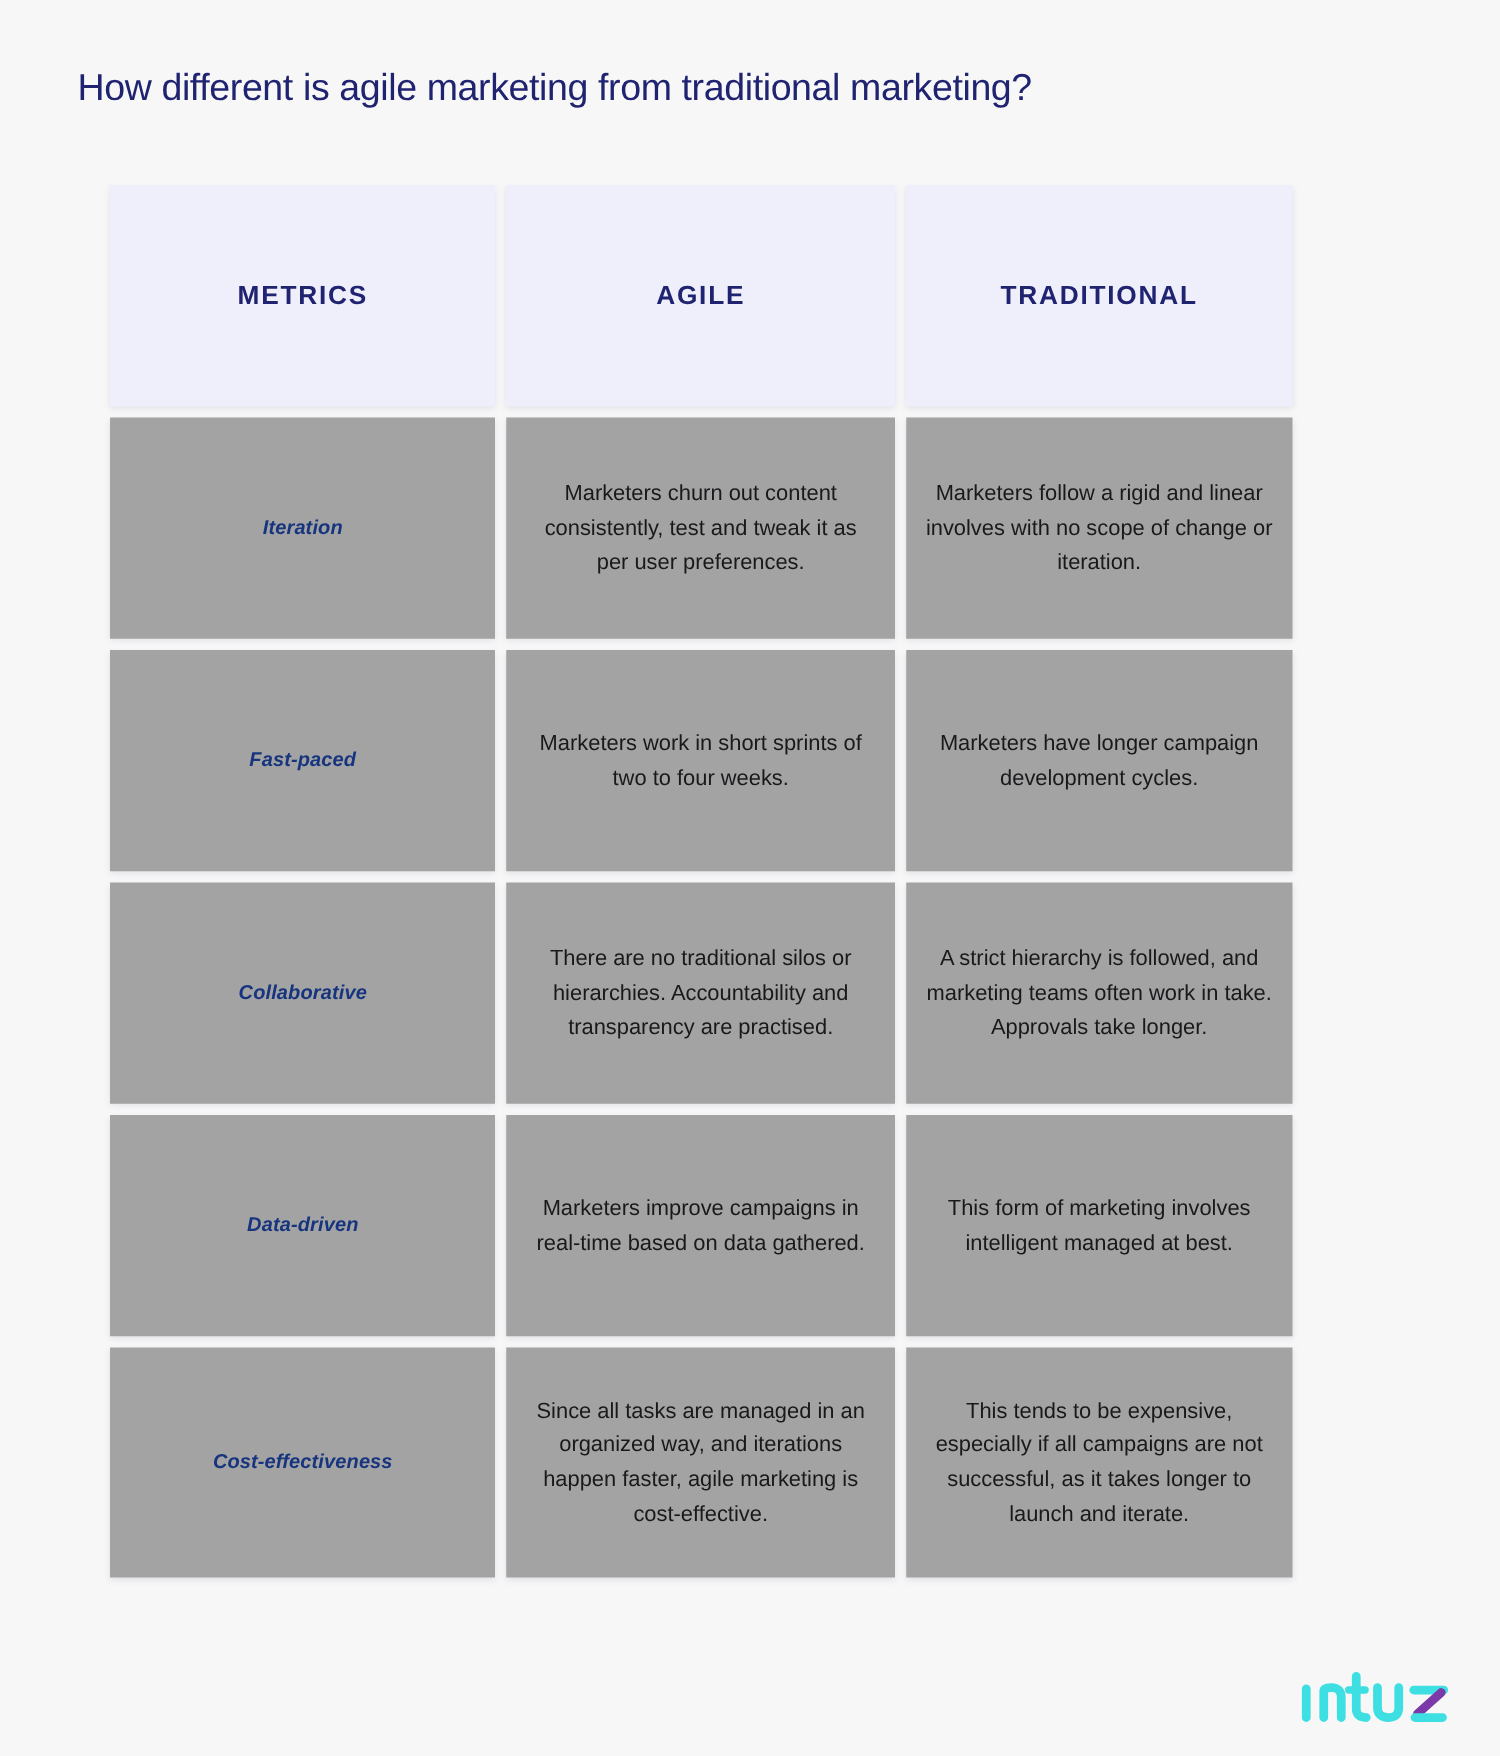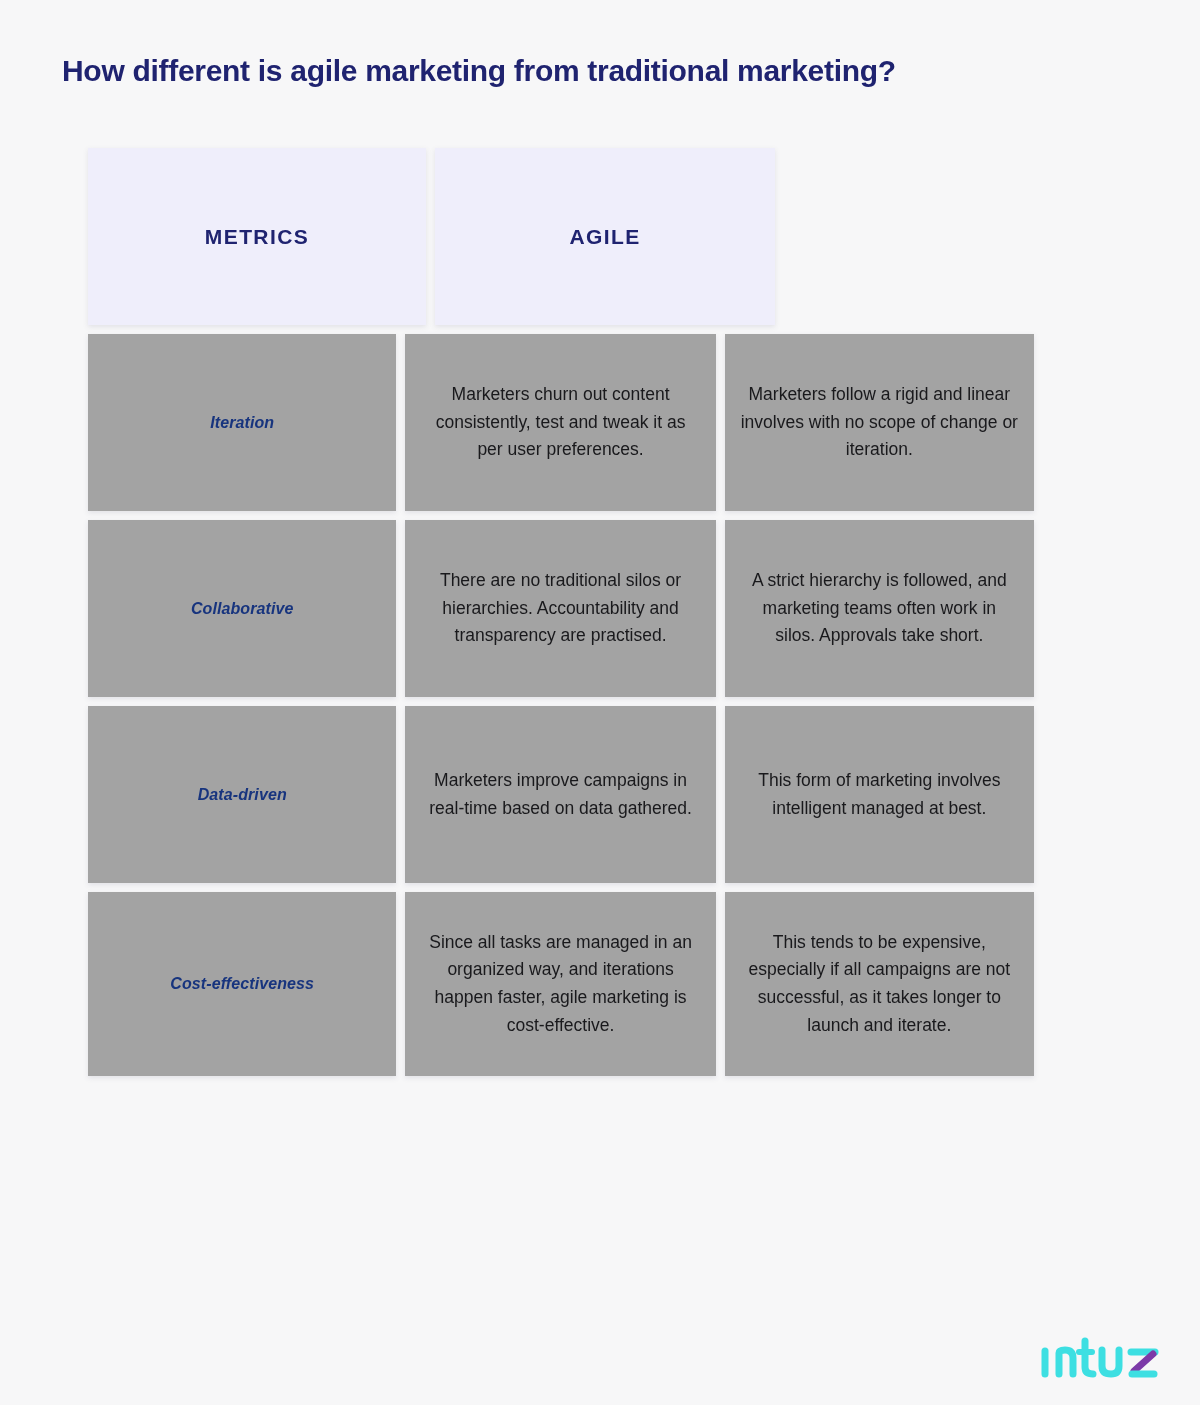--- a/index.html
+++ b/index.html
@@ -21,21 +21,21 @@
     position: relative;
     box-sizing: border-box;
   }
 
   .page-title {
     position: absolute;
     left: 62px;
     top: 52px;
     width: 1080px;
     font-size: 30px;
-    font-weight: bold;
+    font-weight: normal;
     color: #1f2370;
     letter-spacing: -0.3px;
     line-height: 1.25;
   }
 
   .table-wrap {
     position: absolute;
     left: 88px;
     top: 148px;
     width: 946px;
@@ -117,44 +117,58 @@
 
   <div class="table-wrap">
 
     <div class="t-row header-row">
       <div class="cell col-metrics">
         <span class="header-label">METRICS</span>
       </div>
       <div class="cell col-agile">
         <span class="header-label">AGILE</span>
       </div>
+      <div class="cell col-trad">
+        <span class="header-label">TRADITIONAL</span>
+      </div>
     </div>
 
     <div class="t-row body-row">
       <div class="cell col-metrics">
         <span class="metric-label">Iteration</span>
       </div>
       <div class="cell col-agile">
         <span class="cell-text">Marketers churn out content consistently, test and tweak it as per user preferences.</span>
       </div>
       <div class="cell col-trad">
         <span class="cell-text">Marketers follow a rigid and linear involves with no scope of change or iteration.</span>
       </div>
     </div>
 
+    <div class="t-row body-row">
+      <div class="cell col-metrics">
+        <span class="metric-label">Fast-paced</span>
+      </div>
+      <div class="cell col-agile">
+        <span class="cell-text">Marketers work in short sprints of two to four weeks.</span>
+      </div>
+      <div class="cell col-trad">
+        <span class="cell-text">Marketers have longer campaign development cycles.</span>
+      </div>
+    </div>
 
     <div class="t-row body-row">
       <div class="cell col-metrics">
         <span class="metric-label">Collaborative</span>
       </div>
       <div class="cell col-agile">
         <span class="cell-text">There are no traditional silos or hierarchies. Accountability and transparency are practised.</span>
       </div>
       <div class="cell col-trad">
-        <span class="cell-text">A strict hierarchy is followed, and marketing teams often work in silos. Approvals take short.</span>
+        <span class="cell-text">A strict hierarchy is followed, and marketing teams often work in take. Approvals take longer.</span>
       </div>
     </div>
 
     <div class="t-row body-row">
       <div class="cell col-metrics">
         <span class="metric-label">Data-driven</span>
       </div>
       <div class="cell col-agile">
         <span class="cell-text">Marketers improve campaigns in real-time based on data gathered.</span>
       </div>

